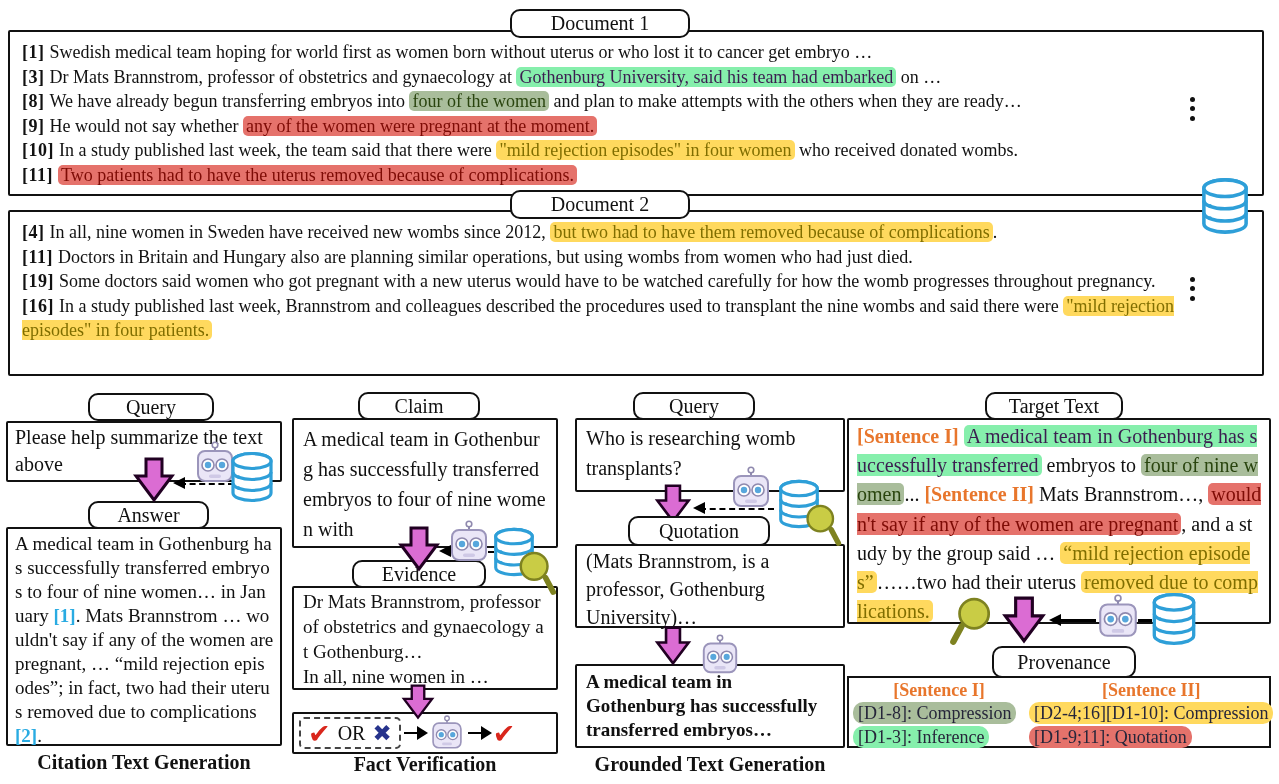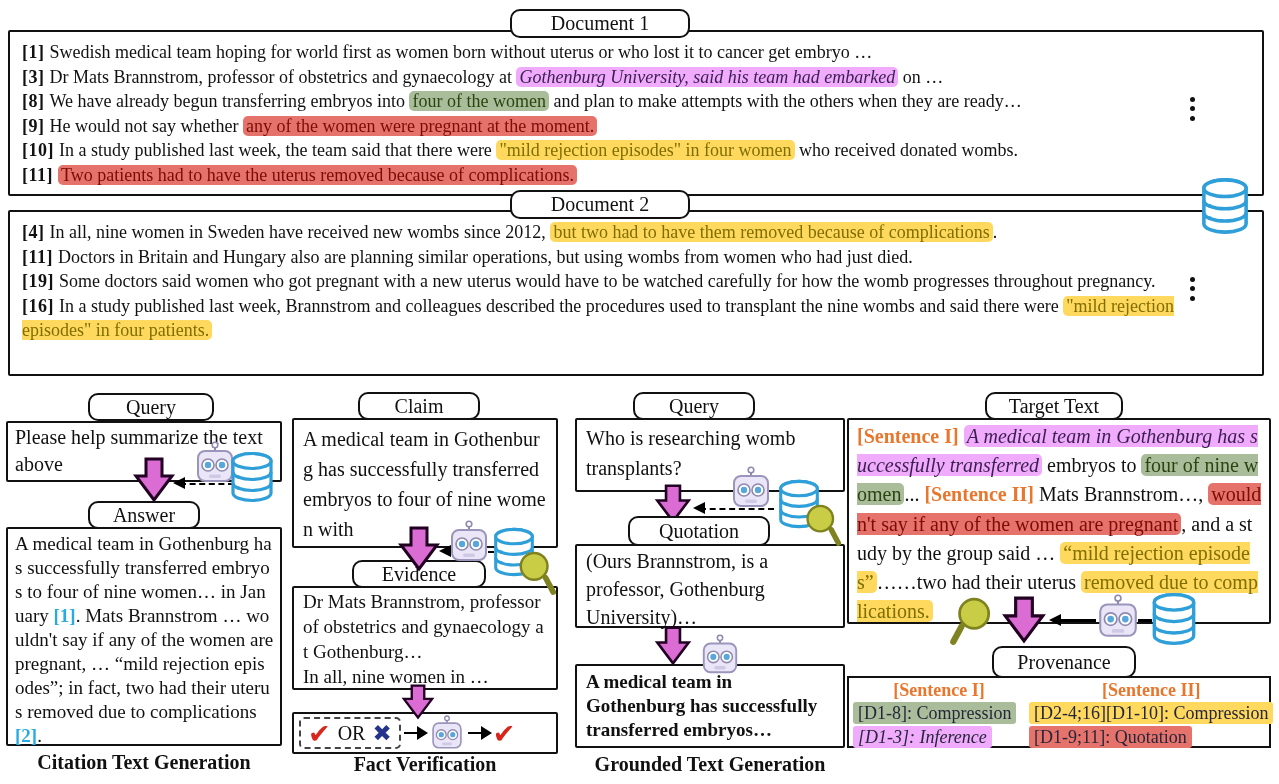--- a/index.html
+++ b/index.html
@@ -10,21 +10,21 @@
   .box { position:absolute; background:#fff; border:2.6px solid #111; border-radius:2px; z-index:1; }
   .tab { position:absolute; background:#fff; border:2.6px solid #111; border-radius:10px;
          display:flex; align-items:center; justify-content:center; font-size:20px; z-index:2; }
   .caption { position:absolute; font-weight:bold; font-size:20px; text-align:center; z-index:1; }
 
   .doc-lines { position:absolute; left:12px; right:70px; top:8px; bottom:6px;
                font-size:18px; line-height:24.5px; }
   .line-id { font-weight:bold; letter-spacing:0.5px; }
 
   .hl { border-radius:5px; padding:0 3px; }
-  .purple { background:#f0abfc; color:#3B1E50;font-style:italic; }
+  .purple { background:#86efac; color:#3B1E50; }
   .green  { background:#A9BD9B; color:#2A450F; }
   .red    { background:#E5726B; color:#7E0B05; }
   .yellow { background:#FFD95E; color:#806E00; }
   .cite { color:#29ABE2; font-weight:bold; }
   .sent { color:#E8762C; font-weight:bold; }
 
   .txt { position:absolute; z-index:1; }
   .breakall { word-break:break-all; }
 
   .icon { position:absolute; display:block; }
@@ -50,21 +50,21 @@
   .dashed-pill { border:2px dashed #444; border-radius:5px; display:flex; align-items:center;
                  padding:0 7px; height:32px; gap:7px; }
   .check { color:#D9261C; font-size:27px; font-weight:bold; line-height:1; font-family:"DejaVu Sans", sans-serif; }
   .cross { color:#26338C; font-size:23px; font-weight:bold; line-height:1; font-family:"DejaVu Sans", sans-serif; }
   .or-label { font-size:20px; }
 
   .prov-grid { position:absolute; border:2.6px solid #111; background:#fff; display:grid;
                grid-template-columns:172px 1fr; grid-template-rows:22px 24px 24px;
                padding:1px 4px; column-gap:4px; z-index:1; align-items:center; }
   .prov-head { text-align:center; font-weight:bold; color:#E8762C; font-size:18px; }
-  .chip { border-radius:3px; padding:0 5px; font-size:18px; white-space:nowrap; line-height:22px;
+  .chip { border-radius:10px; padding:0 5px; font-size:18px; white-space:nowrap; line-height:22px;
           width:max-content; color:#26263a; }
 </style>
 </head>
 <body>
 
 <div id="root">
 
   <div class="box" style="left:8px; top:30px; width:1256px; height:166px;">
     <div class="doc-lines">
         <div class="doc-line"><span class="line-id">[1] </span><span>Swedish medical team hoping for world first as women born without uterus or who lost it to cancer get embryo …</span></div>
@@ -138,21 +138,21 @@
         <circle cx="10.5" cy="27" r="1.7" fill="#2E9FD8"></circle>
         <circle cx="10.5" cy="38" r="1.7" fill="#2E9FD8"></circle>
       </svg>
     </span>
   <span class="icon" style="left:133px; top:457px; width:42px; height:46px; z-index:4;">
       <svg viewBox="0 0 40 46">
         <polygon points="12,2 28,2 28,19 38,19 20,43 2,19 12,19" fill="#DB6CD3" stroke="#210022" stroke-width="3" stroke-linejoin="miter"></polygon>
       </svg>
     </span>
   <span class="dash-arrow" style="left:180px; top:483px; width:54px;"></span>
-  <div class="tab" style="left:88px; top:501px; width:112px; height:28px;">
+  <div class="tab" style="left:88px; top:501px; width:121px; height:28px;">
     <span>Answer</span>
   </div>
   <div class="box" style="left:6px; top:527px; width:276px; height:219px;">
     <div class="txt breakall" style="left:7px; top:3px; right:6px; font-size:19px; line-height:24px;"><span>A medical team in Gothenburg has successfully transferred embryos to four of nine women… in January </span><span class="cite">[1]</span><span>. Mats Brannstrom … wouldn't say if any of the women are pregnant, … “mild rejection episodes”; in fact, two had their uterus removed due to complications </span><span class="cite">[2]</span><span>.</span></div>
   </div>
   <div class="caption" style="left:6px; top:751px; width:276px;">Citation Text Generation</div>
 
   <div class="tab" style="left:358px; top:392px; width:122px; height:28px;">
     <span>Claim</span>
   </div>
@@ -270,21 +270,21 @@
   <span class="icon" style="left:652px; top:484px; width:42px; height:40px; z-index:1;">
       <svg viewBox="0 0 40 46">
         <polygon points="12,2 28,2 28,19 38,19 20,43 2,19 12,19" fill="#DB6CD3" stroke="#210022" stroke-width="3" stroke-linejoin="miter"></polygon>
       </svg>
     </span>
   <span class="dash-arrow" style="left:700px; top:508px; width:74px;"></span>
   <div class="tab" style="left:628px; top:516px; width:142px; height:30px;">
     <span>Quotation</span>
   </div>
   <div class="box" style="left:575px; top:544px; width:270px; height:84px;">
-    <div class="txt" style="left:9px; top:1px; right:8px; font-size:20px; line-height:28px;">(Ours Brannstrom, is a professor, Gothenburg University)…</div>
+    <div class="txt" style="left:9px; top:1px; right:8px; font-size:20px; line-height:28px;">(Mats Brannstrom, is a professor, Gothenburg University)…</div>
   </div>
   <span class="icon" style="left:652px; top:626px; width:42px; height:40px; z-index:4;">
       <svg viewBox="0 0 40 46">
         <polygon points="12,2 28,2 28,19 38,19 20,43 2,19 12,19" fill="#DB6CD3" stroke="#210022" stroke-width="3" stroke-linejoin="miter"></polygon>
       </svg>
     </span>
   <span class="icon" style="left:700px; top:634px; width:40px; height:42px; z-index:3;">
       <svg viewBox="0 0 40 44">
         <line x1="20" y1="3" x2="20" y2="11" stroke="#8F89AE" stroke-width="2"></line>
         <circle cx="20" cy="4" r="2.8" fill="#fff" stroke="#8F89AE" stroke-width="1.6"></circle>

